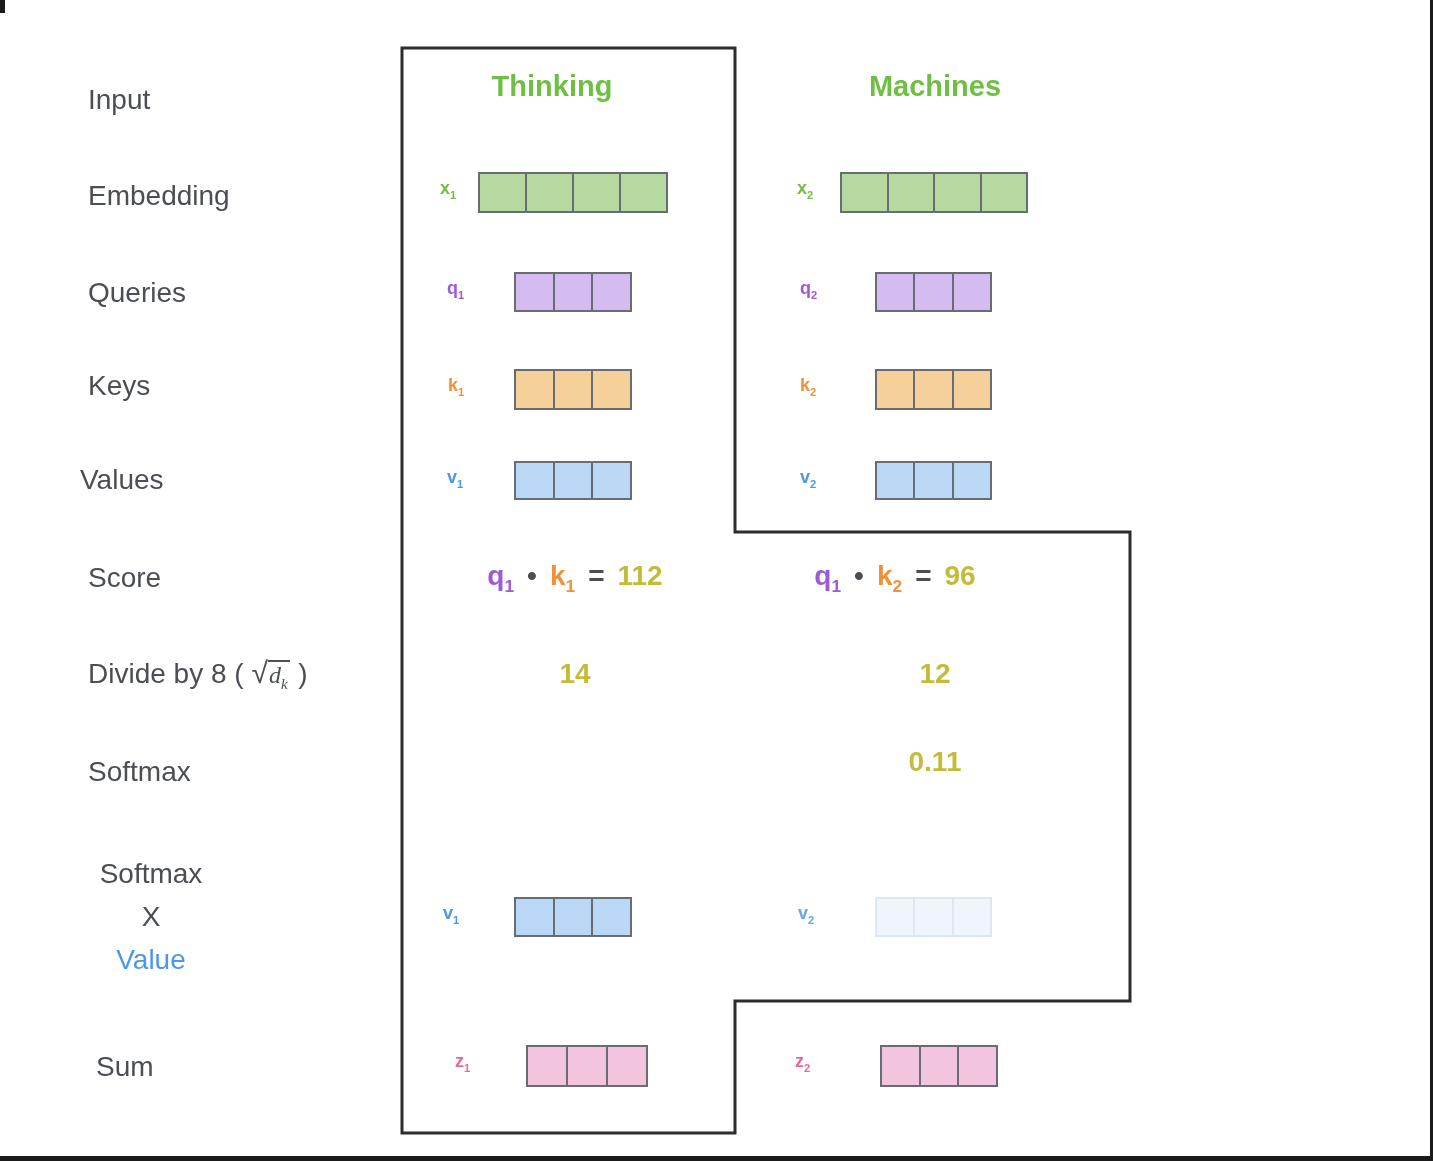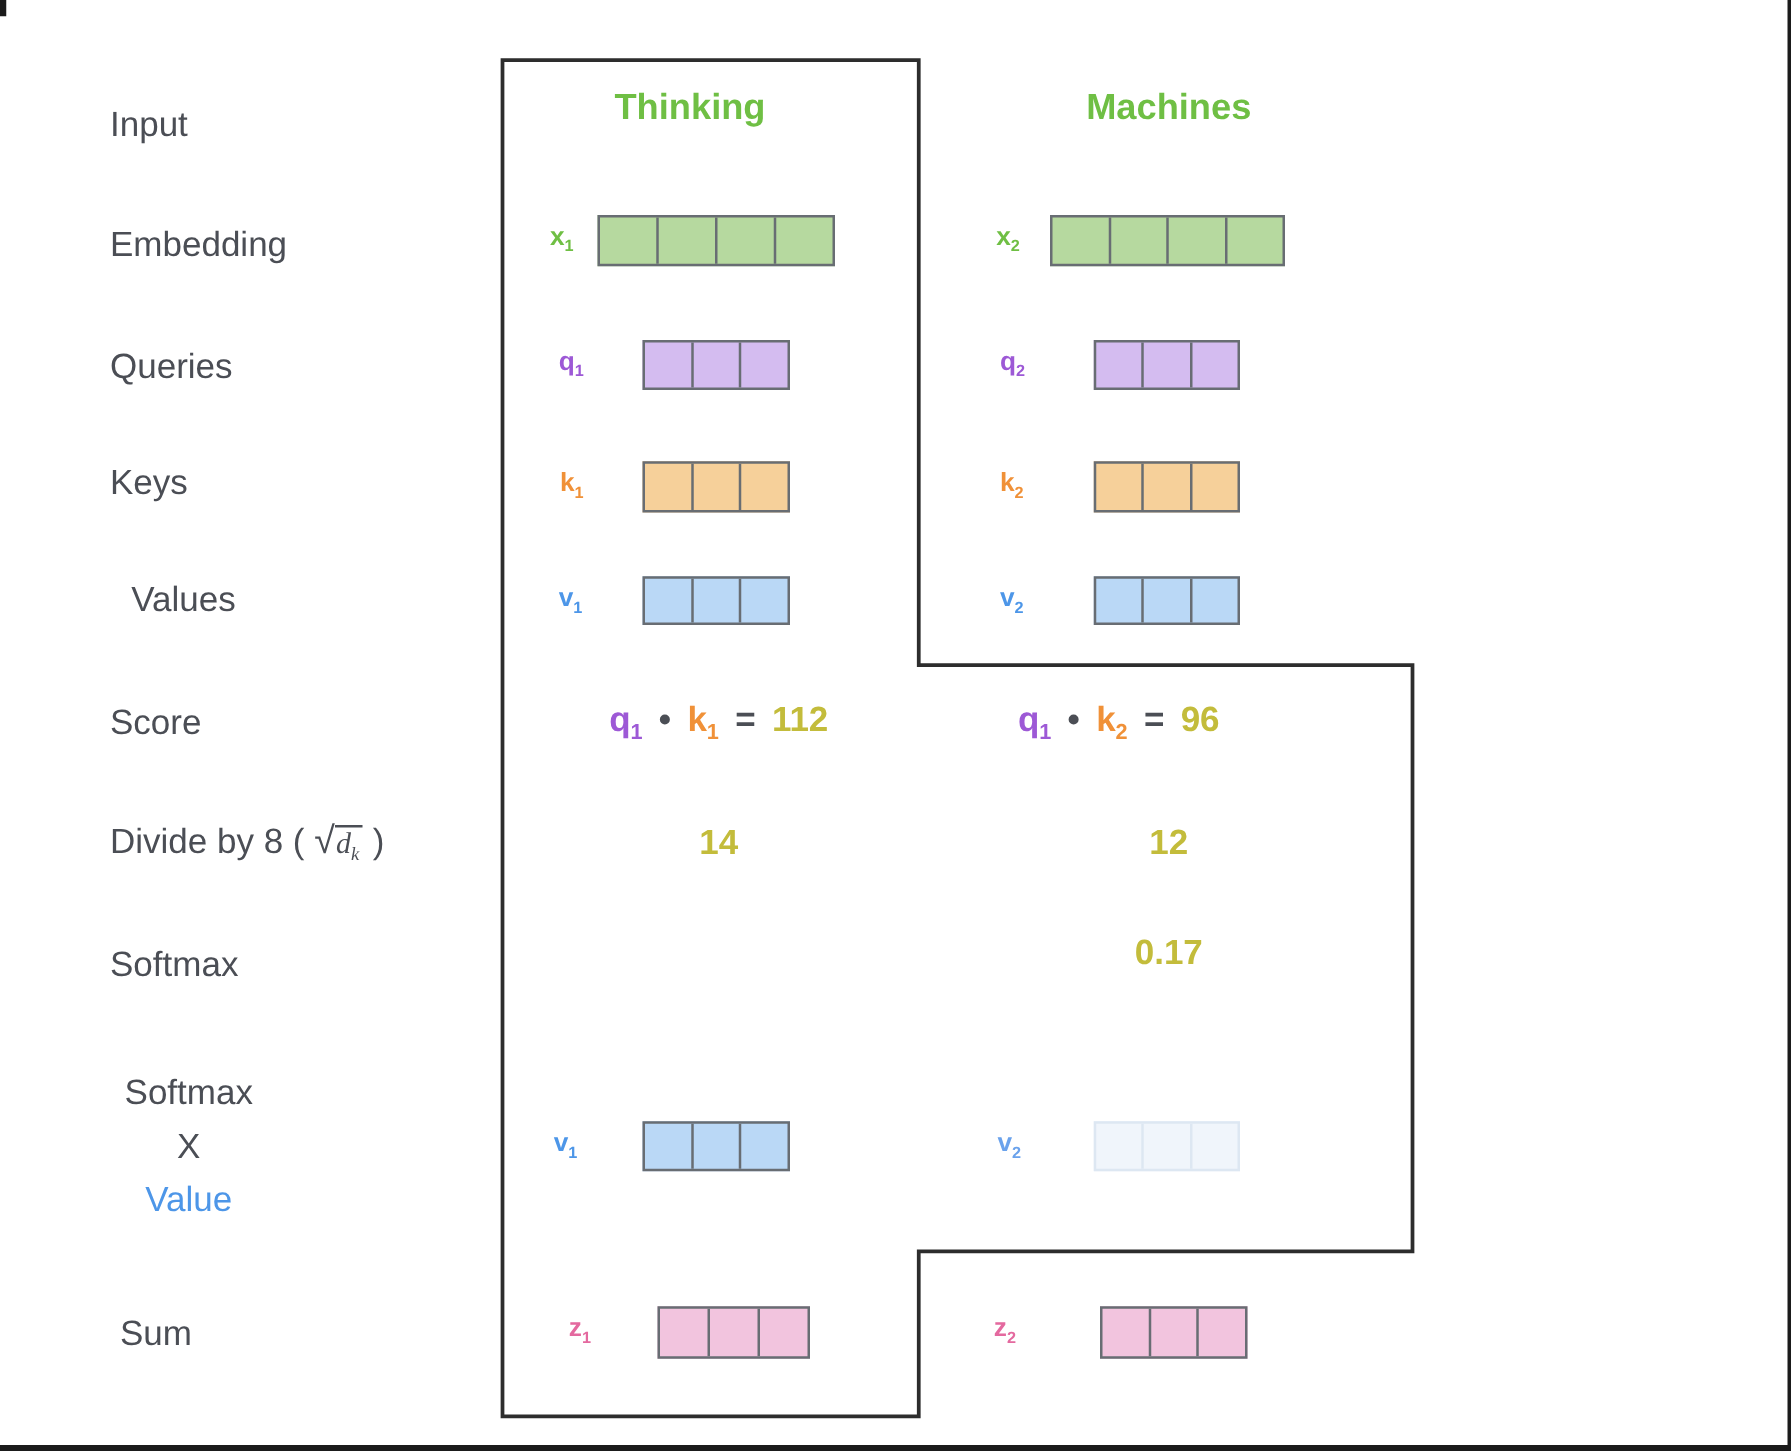--- a/index.html
+++ b/index.html
@@ -10,21 +10,21 @@
   
   .frame-right{position:absolute;top:0;right:0;width:3px;height:100%;background:#1b1b1b;}
   .frame-bottom{position:absolute;left:0;bottom:0;width:100%;height:5px;background:#1b1b1b;}
   .frame-corner{position:absolute;left:0;top:0;width:5px;height:13px;background:#1b1b1b;}
 
   .outline-svg{position:absolute;left:0;top:0;}
 
   .rlabel{position:absolute;font-size:28px;color:#4b4e55;white-space:nowrap;}
   .header{position:absolute;font-size:29px;font-weight:bold;color:#6fbf44;text-align:center;}
 
-  .vlabel{position:absolute;font-size:21px;font-weight:bold;white-space:nowrap;}
+  .vlabel{position:absolute;font-size:18px;font-weight:bold;white-space:nowrap;}
   sub{font-size:0.62em;}
 
   .vec{position:absolute;display:flex;border:2px solid #686d73;box-sizing:border-box;}
   .vec > .cell{flex:1;border-right:2px solid #686d73;}
   .vec > .cell:last-child{border-right:none;}
   .vec.green{background:#b6d99f;}
   .vec.purple{background:#d4bcf0;}
   .vec.orange{background:#f6d09a;}
   .vec.blue{background:#bad8f6;}
   .vec.pink{background:#f2c4de;}
@@ -58,21 +58,21 @@
 <div class="canvas">
 
   <svg class="outline-svg" width="1433" height="1161">
     <path d="M402,48 H735 V532 H1130 V1001 H735 V1133 H402 Z" fill="none" stroke="#2d2d2d" stroke-width="3"></path>
   </svg>
 
   <div class="rlabel" style="left:88px;top:84px;">Input</div>
   <div class="rlabel" style="left:88px;top:180px;">Embedding</div>
   <div class="rlabel" style="left:88px;top:277px;">Queries</div>
   <div class="rlabel" style="left:88px;top:370px;">Keys</div>
-  <div class="rlabel" style="left:105px;top:464px;text-align:center;">Values</div>
+  <div class="rlabel" style="left:80px;top:464px;text-align:center;">Values</div>
   <div class="rlabel" style="left:88px;top:562px;">Score</div>
 
   <div class="rlabel" style="left:88px;top:656px;">
     <span>Divide by 8 (</span>
     <span class="sqrt-wrap"><span class="sqrt-sym">√</span><span class="radicand"><span>d</span><sub>k</sub></span></span>
     <span>)</span>
   </div>
 
   <div class="rlabel" style="left:88px;top:756px;">Softmax</div>
 
@@ -152,21 +152,21 @@
     <span class="c-purple"><span>q</span><sub>1</sub></span>
     <span class="c-dark">•</span>
     <span class="c-orange"><span>k</span><sub>2</sub></span>
     <span class="c-dark">=</span>
     <span class="c-olive">96</span>
   </div>
 
   <div class="num" style="left:430px;top:658px;width:290px;">14</div>
   <div class="num" style="left:780px;top:658px;width:310px;">12</div>
 
-  <div class="num" style="left:780px;top:746px;width:310px;">0.17</div>
+  <div class="num" style="left:780px;top:746px;width:310px;">0.11</div>
 
   <div class="vlabel c-blue" style="left:443px;top:903px;"><span>v</span><sub>1</sub></div>
   <div class="vec blue" style="left:514px;top:897px;width:118px;height:40px;">
       <div class="cell"></div>
       <div class="cell"></div>
       <div class="cell"></div>
     </div>
   <div class="vlabel c-blue-light" style="left:798px;top:903px;"><span>v</span><sub>2</sub></div>
   <div class="vec faded" style="left:875px;top:897px;width:117px;height:40px;">
       <div class="cell"></div>

